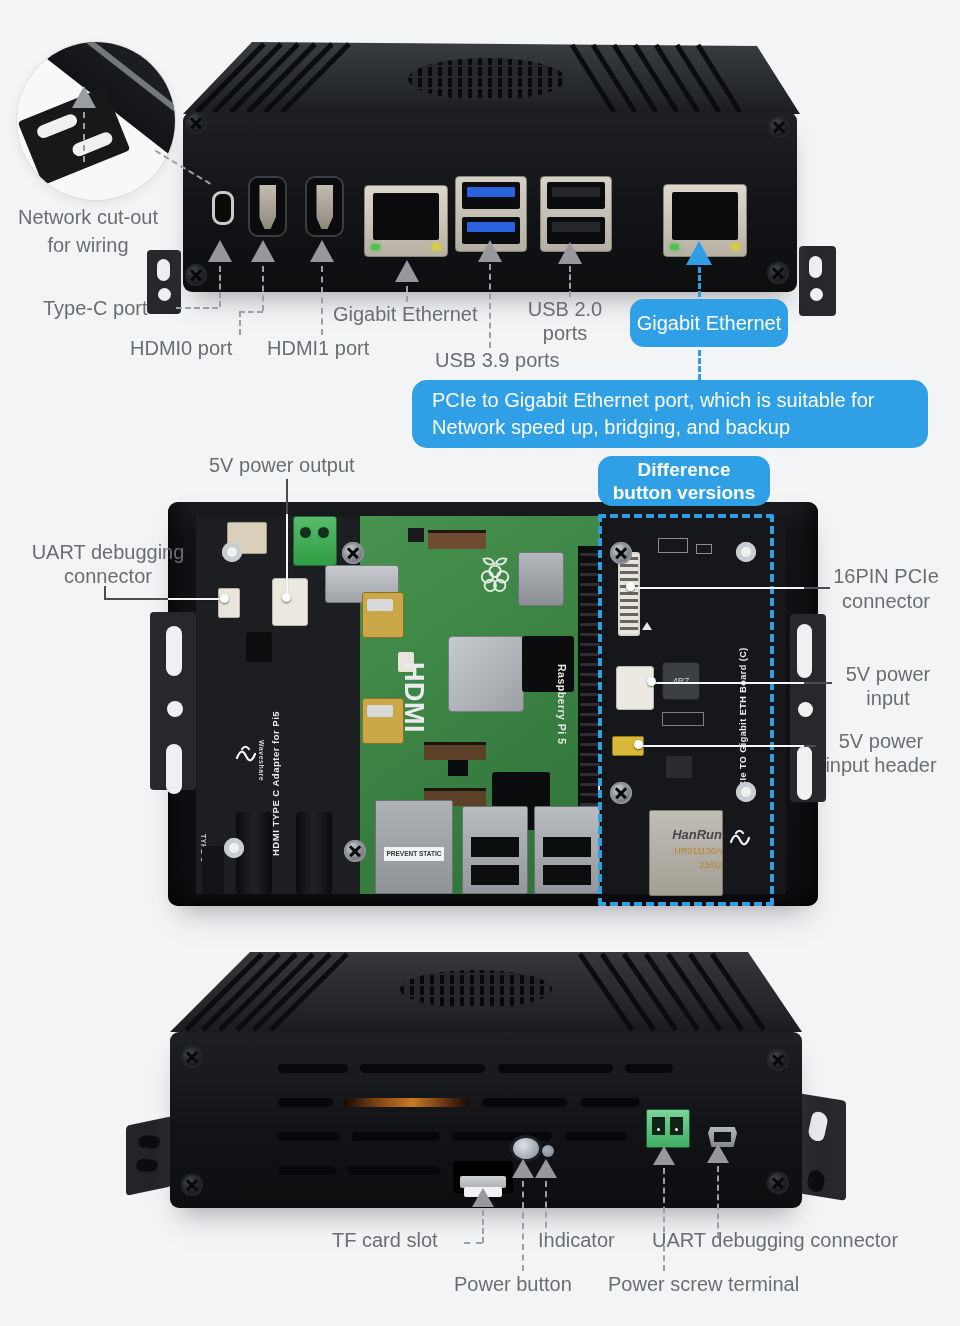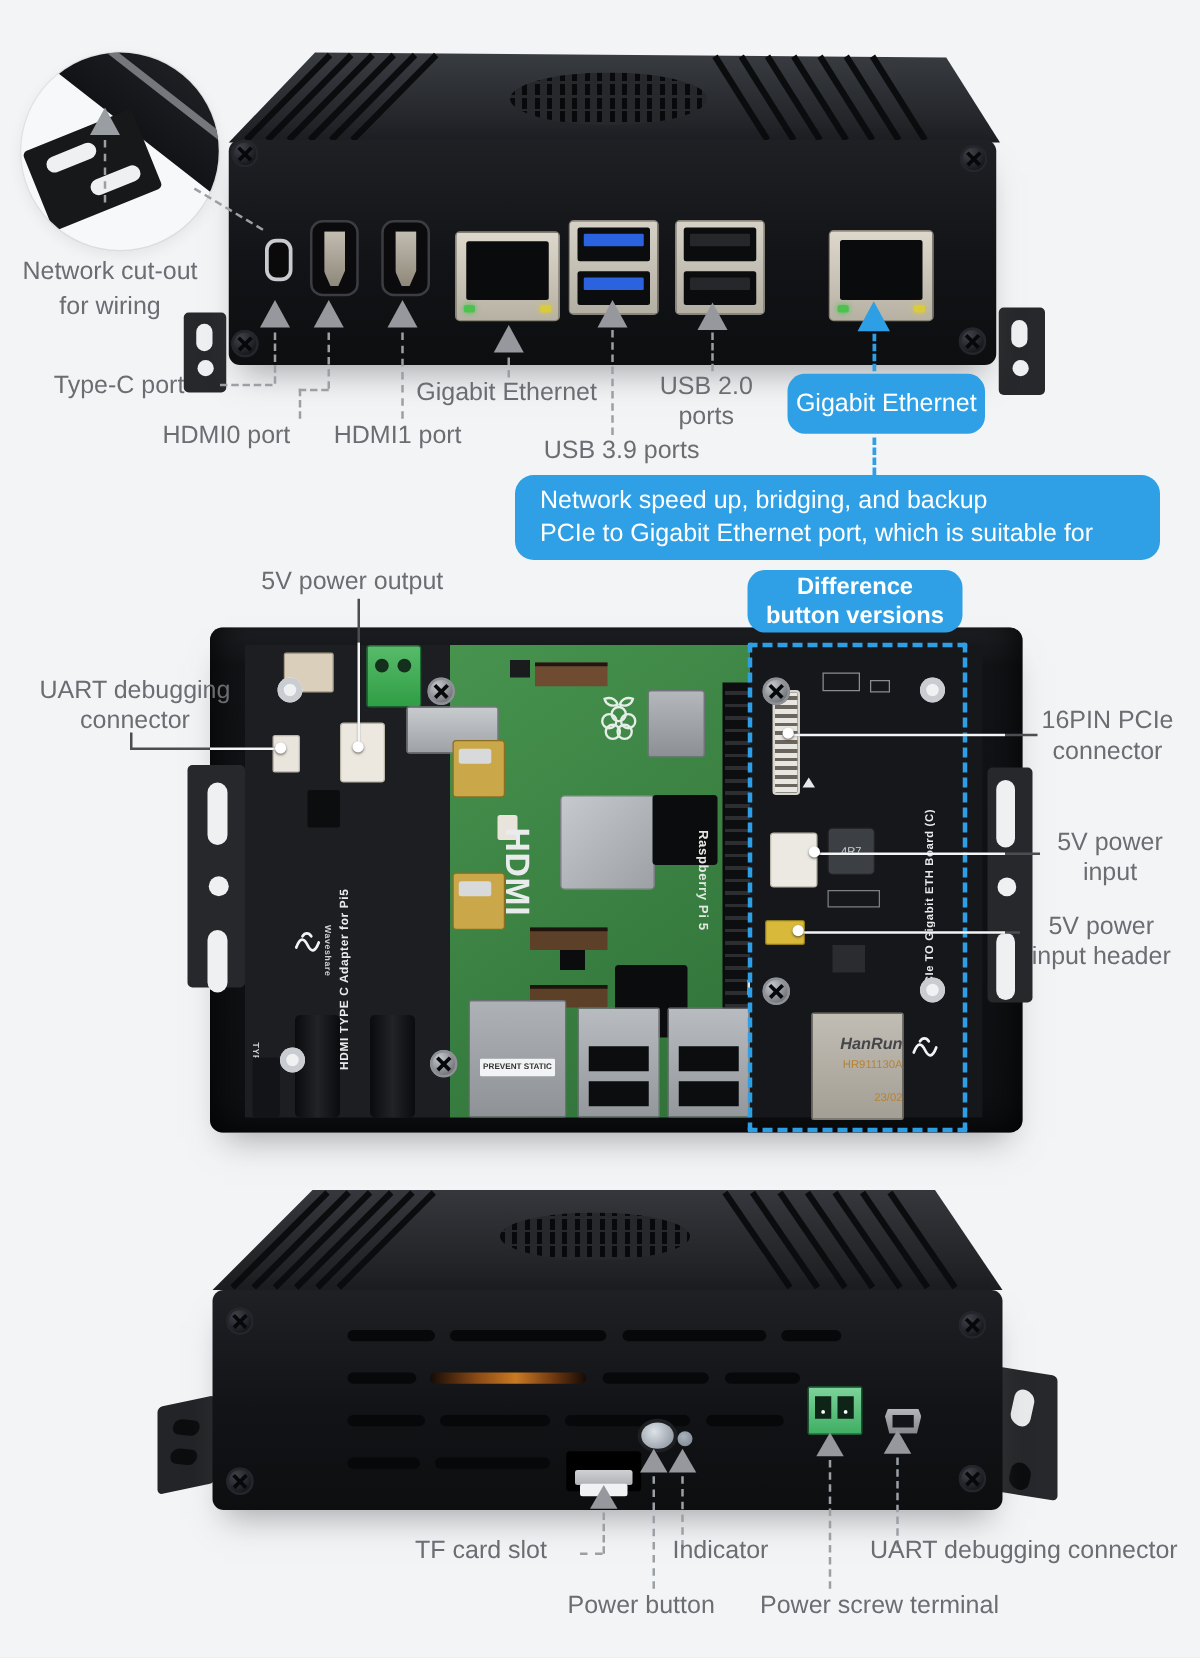--- a/index.html
+++ b/index.html
@@ -176,22 +176,22 @@
   <div class="lbl" style="left:333px;top:302px;">Gigabit Ethernet</div>
   <div class="lbl tc" style="left:505px;top:297px;width:120px;">
     <span class="b">USB 2.0</span>
     <span class="b">ports</span>
   </div>
   <div class="lbl" style="left:435px;top:348px;">USB 3.9 ports</div>
   <div class="badge" style="left:630px;top:299px;width:158px;height:48px;">
     <span>Gigabit Ethernet</span>
   </div>
   <div class="note" style="left:412px;top:380px;width:496px;">
+    <span class="b">PCIe to Gigabit Ethernet port, which is suitable for</span>
     <span class="b">Network speed up, bridging, and backup</span>
-    <span class="b">PCIe to Gigabit Ethernet port, which is suitable for</span>
   </div>
 
   <div class="abs" style="left:168px;top:502px;width:650px;height:404px;border-radius:10px;background:linear-gradient(180deg,#303237 0px,#1b1d21 14px,#121316 30px,#0e0f12);box-shadow:0 16px 26px -12px rgba(96,98,102,.55),inset 0 0 30px #000;"></div>
 
   <div class="board" style="left:196px;top:516px;width:164px;height:378px;background:#1d1e21;">
     <div class="comp" style="left:31px;top:6px;width:38px;height:30px;background:#d9cfba;border-radius:2px;border:1px solid #a79d87;"></div>
     <div class="comp" style="left:97px;top:0px;width:42px;height:48px;background:linear-gradient(180deg,#58bb6b,#2f9e44);border-radius:3px;border:1px solid #1d6b30;">
       <div class="comp" style="left:6px;top:10px;width:11px;height:11px;border-radius:50%;background:#14301c;"></div>
       <div class="comp" style="left:24px;top:10px;width:11px;height:11px;border-radius:50%;background:#14301c;"></div>
     </div>
@@ -261,21 +261,21 @@
     <div class="comp" style="left:42px;top:106px;width:0;height:0;border-left:5px solid transparent;border-right:5px solid transparent;border-bottom:8px solid #e8e9ea;"></div>
     <div class="comp" style="left:62px;top:146px;width:36px;height:36px;background:#3c3f44;border-radius:4px;border:1px solid #202226;text-align:center;font-size:9px;line-height:36px;color:#cfd2d5;">4R7</div>
     <div class="comp" style="left:16px;top:150px;width:36px;height:42px;background:#ece9e3;border:1px solid #bdb8ac;border-radius:3px;"></div>
     <div class="comp" style="left:12px;top:220px;width:30px;height:18px;background:#d8b93a;border:1px solid #8f7a1e;border-radius:2px;"></div>
     <div class="comp" style="left:62px;top:196px;width:40px;height:12px;border:1px solid #7c7f83;"></div>
     <div class="comp" style="left:66px;top:240px;width:26px;height:22px;background:#2a2c30;"></div>
     <div class="vtext up" style="left:138px;top:100px;height:178px;font-size:9px;">PCIe TO Gigabit ETH Board (C)</div>
     <div class="comp" style="left:49px;top:294px;width:72px;height:84px;background:linear-gradient(180deg,#c2bdb4,#a39f95);border:1px solid #7c786f;border-radius:2px;text-align:right;">
       <div style="margin-top:16px;font-style:italic;font-weight:bold;font-size:13px;color:#44464a;">HanRun</div>
       <div style="font-size:9px;color:#b9822f;margin-top:4px;">HR911130A</div>
-      <div style="font-size:9px;color:#b9822f;margin-top:17px;">23/02</div>
+      <div style="font-size:9px;color:#b9822f;margin-top:4px;">23/02</div>
     </div>
     <svg class="comp" style="left:128px;top:310px;" width="26" height="26" viewBox="0 0 26 26" fill="none" stroke="#f2f3f4" stroke-width="2.2" stroke-linecap="round">
       <path d="M3 16 C6 8 9 8 12 14 C15 20 18 20 21 12"></path>
         <path d="M8 7 C10 4 13 4 15 7"></path>
     </svg>
   </div>
 
   <div class="abs" style="left:222px;top:542px;width:20px;height:20px;border-radius:50%;background:#f0f1f3;box-shadow:inset 0 0 0 5px #c9ccd0;"></div>
   <div class="screw" style="left:342px;top:542px;background:radial-gradient(circle at 35% 30%,#c6c9cd,#6f7276 70%);box-shadow:inset 0 0 0 2px #8e9195;">
       <i></i>
@@ -442,17 +442,17 @@
 
   <div class="vd" style="left:482px;top:1210px;height:33px;"></div>
   <div class="hd" style="left:464px;top:1242px;width:18px;"></div>
   <div class="vd" style="left:522px;top:1181px;height:90px;"></div>
   <div class="vd" style="left:545px;top:1181px;height:57px;"></div>
   <div class="vd" style="left:663px;top:1168px;height:103px;"></div>
   <div class="vd" style="left:717px;top:1166px;height:72px;"></div>
 
   <div class="lbl" style="left:332px;top:1228px;">TF card slot</div>
   <div class="lbl" style="left:538px;top:1228px;">Indicator</div>
-  <div class="lbl" style="left:652px;top:1228px;margin-left:44px;">UART debugging connector</div>
+  <div class="lbl" style="left:652px;top:1228px;">UART debugging connector</div>
   <div class="lbl" style="left:454px;top:1272px;">Power button</div>
   <div class="lbl" style="left:608px;top:1272px;">Power screw terminal</div>
 
 </div>
 
 </body></html>

